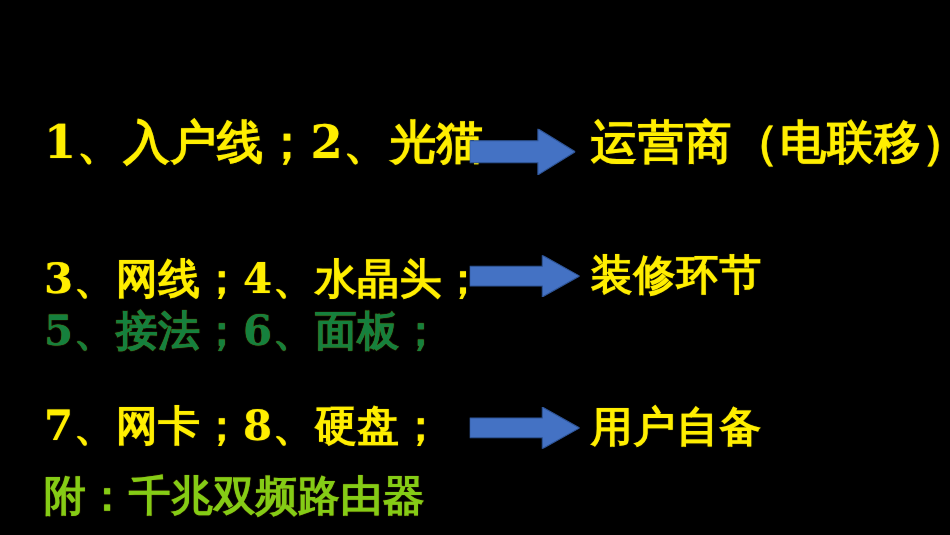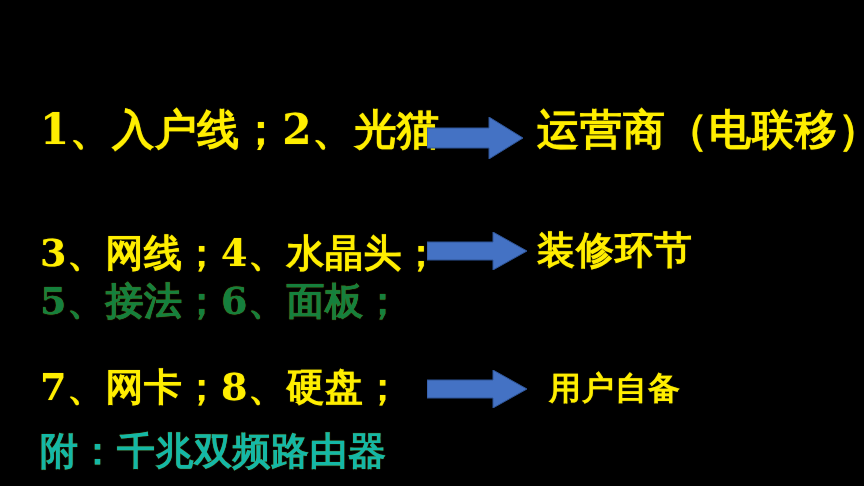--- a/index.html
+++ b/index.html
@@ -63,21 +63,21 @@
   #block2-line1  { font-size: 38px; line-height: 48px; }
   #block2-line2  { font-size: 38px; line-height: 48px; }
   #block2-arrow  { left: 427px; top: 232px; }
   #block2-right  { left: 537px; top: 226px; font-size: 38px; line-height: 48px; }
 
   
   #block3-left   { top: 322px; }
   #block3-line1  { font-size: 38px; line-height: 48px; }
   #block3-line2  { font-size: 38px; line-height: 48px; margin-top: 16px; }
   #block3-arrow  { left: 427px; top: 370px; }
-  #block3-right  { left: 549px; top: 364px; font-size: 32px; line-height: 48px; }
+  #block3-right  { left: 537px; top: 364px; font-size: 38px; line-height: 48px; }
 </style>
 </head>
 <body style="background: rgb(0, 0, 0);">
 
 <div id="slide" style="background: rgb(0, 0, 0);">
 
   <div class="left-col" id="block1-left">
     <div class="line" id="block1-line1" style="color: rgb(255, 238, 0);">1、入户线；2、光猫</div>
   </div>
 
@@ -97,21 +97,21 @@
   <div class="arrow" id="block2-arrow">
     <svg width="100" height="38" viewBox="0 0 100 38" aria-hidden="true">
       <polygon points="0,10 66,10 66,0 100,19 66,38 66,28 0,28" fill="#4472c4" stroke="#2f5597" stroke-width="1"></polygon>
     </svg>
   </div>
 
   <div class="right-col" id="block2-right" style="color: rgb(255, 238, 0);">装修环节</div>
 
   <div class="left-col" id="block3-left">
     <div class="line" id="block3-line1" style="color: rgb(255, 238, 0); margin-top: 41px;">7、网卡；8、硬盘；</div>
-    <div class="line" id="block3-line2" style="color: #14b8a6;">附：千兆双频路由器</div>
+    <div class="line" id="block3-line2" style="color: #84cc16;">附：千兆双频路由器</div>
   </div>
 
   <div class="arrow" id="block3-arrow">
     <svg width="100" height="38" viewBox="0 0 100 38" aria-hidden="true">
       <polygon points="0,10 66,10 66,0 100,19 66,38 66,28 0,28" fill="#4472c4" stroke="#2f5597" stroke-width="1"></polygon>
     </svg>
   </div>
 
   <div class="right-col" id="block3-right" style="color: rgb(255, 238, 0);">用户自备</div>
 

